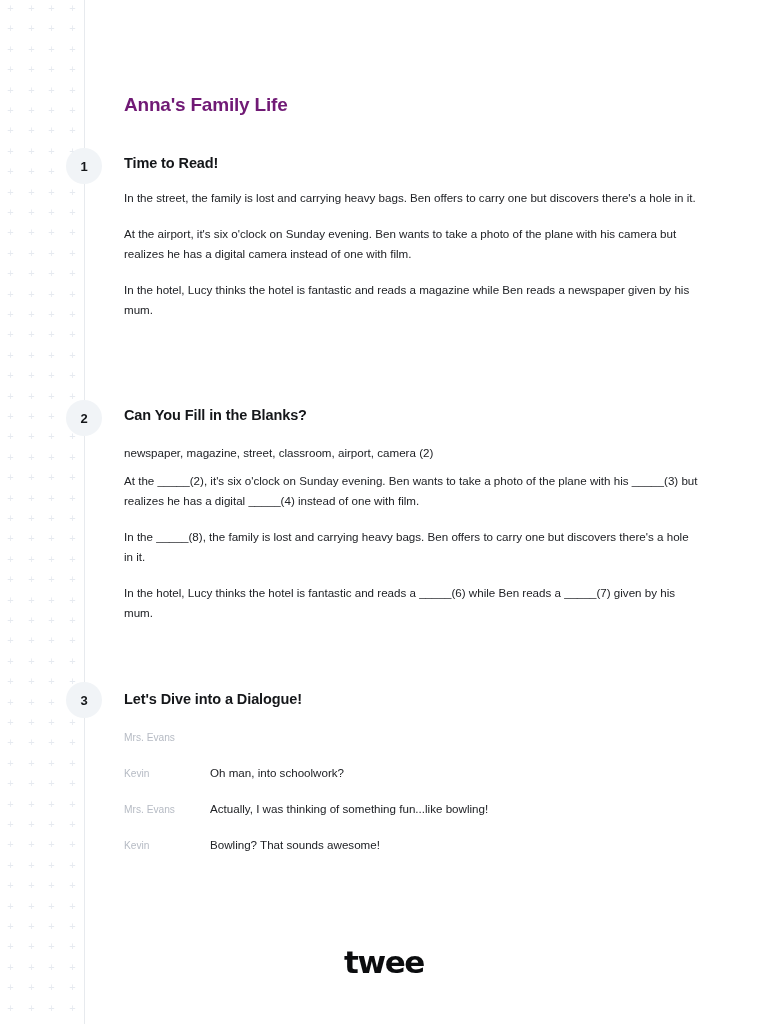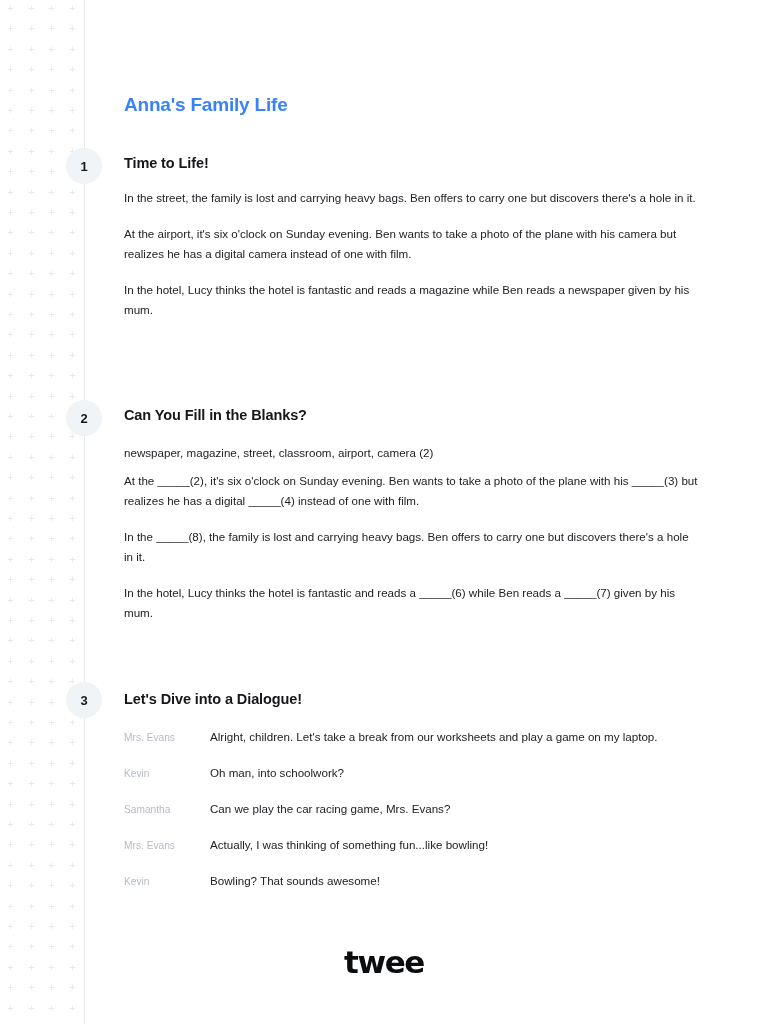--- a/index.html
+++ b/index.html
@@ -55,21 +55,21 @@
     height: 1024px;
   }
 
   .doc-title {
     position: absolute;
     left: 124px;
     top: 94px;
     font-size: 19px;
     font-weight: bold;
     letter-spacing: -0.2px;
-    color: #3b82f6;
+    color: #701a75;
     text-align: center;
   }
 
   .section {
     position: absolute;
     left: 0;
     width: 768px;
   }
 
   .badge {
@@ -364,21 +364,21 @@
     <span style="left:68px;top:1003.6px">+</span>
   </div>
 <div id="spine"></div>
 
 <div id="page">
 
   <div class="doc-title">Anna's Family Life</div>
 
   <div class="section">
     <div class="badge" style="top:148px">1</div>
-    <div class="section-heading" style="top:155px">Time to Life!</div>
+    <div class="section-heading" style="top:155px">Time to Read!</div>
     <div class="body-block" style="top:188px">
       <p>In the street, the family is lost and carrying heavy bags. Ben offers to carry one but discovers there's a hole in it.</p>
       <p>At the airport, it's six o'clock on Sunday evening. Ben wants to take a photo of the plane with his camera but realizes he has a digital camera instead of one with film.</p>
       <p>In the hotel, Lucy thinks the hotel is fantastic and reads a magazine while Ben reads a newspaper given by his mum.</p>
     </div>
   </div>
 
   <div class="section">
     <div class="badge" style="top:400px">2</div>
     <div class="section-heading" style="top:407px">Can You Fill in the Blanks?</div>
@@ -389,29 +389,24 @@
       <p>In the hotel, Lucy thinks the hotel is fantastic and reads a _____(6) while Ben reads a _____(7) given by his mum.</p>
     </div>
   </div>
 
   <div class="section">
     <div class="badge" style="top:682px">3</div>
     <div class="section-heading" style="top:691px">Let's Dive into a Dialogue!</div>
     <div class="dialogue" style="top:727px">
       <div class="dialogue-row">
         <div class="speaker">Mrs. Evans</div>
-        <div class="line">Alright, children. Let's take a break from our worksheets and play a game on my laptop.</div>
       </div>
       <div class="dialogue-row">
         <div class="speaker">Kevin</div>
         <div class="line">Oh man, into schoolwork?</div>
-      </div>
-      <div class="dialogue-row">
-        <div class="speaker">Samantha</div>
-        <div class="line">Can we play the car racing game, Mrs. Evans?</div>
       </div>
       <div class="dialogue-row">
         <div class="speaker">Mrs. Evans</div>
         <div class="line">Actually, I was thinking of something fun...like bowling!</div>
       </div>
       <div class="dialogue-row">
         <div class="speaker">Kevin</div>
         <div class="line">Bowling? That sounds awesome!</div>
       </div>
     </div>

